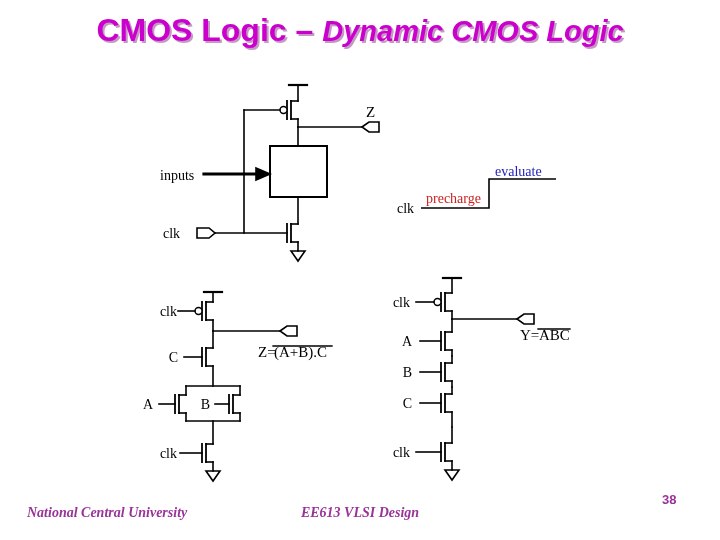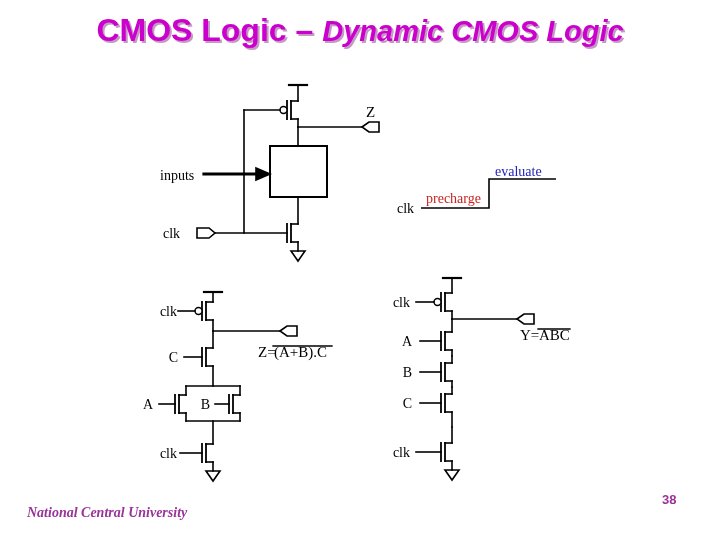--- a/index.html
+++ b/index.html
@@ -206,15 +206,16 @@
           <line x1="452" y1="461" x2="452" y2="470" stroke="#000" stroke-width="1.6" stroke-linecap="square"></line>
           <line x1="441" y1="443" x2="441" y2="461" stroke="#000" stroke-width="1.8" stroke-linecap="square"></line>
           <line x1="441" y1="452" x2="416" y2="452" stroke="#000" stroke-width="1.6" stroke-linecap="square"></line>
         </g>
         <polygon points="445,470 459,470 452,480" fill="none" stroke="#000" stroke-width="1.6" stroke-linejoin="miter"></polygon>
         <line x1="538" y1="329" x2="570" y2="329" stroke="#000" stroke-width="1.3" stroke-linecap="square"></line>
       </g>
   </svg>
 
   <div class="footer-left">National Central University</div>
+  <div class="footer-center">EE613 VLSI Design</div>
   <div class="footer-page">38</div>
 
 </div>
 
 </body></html>

